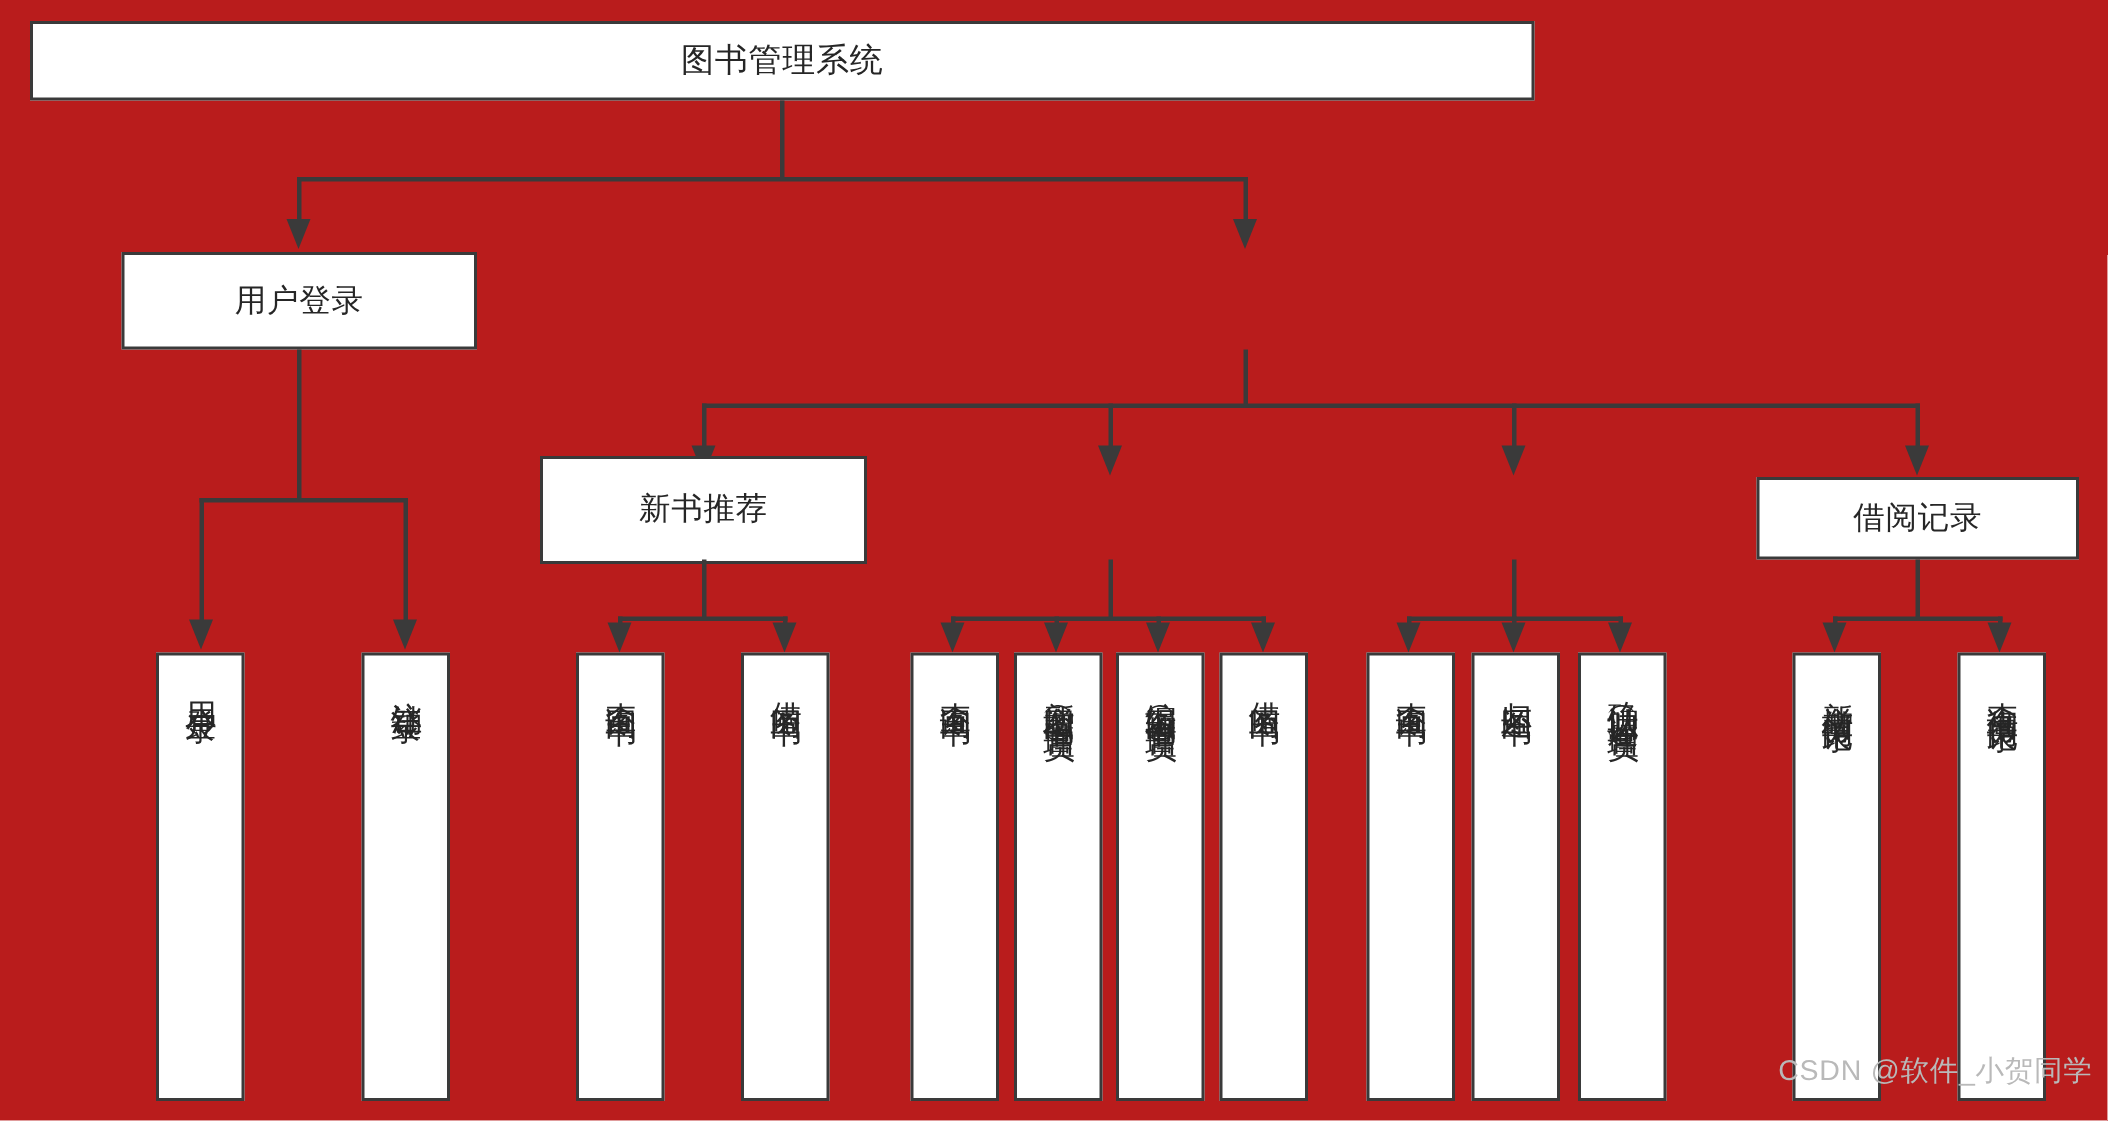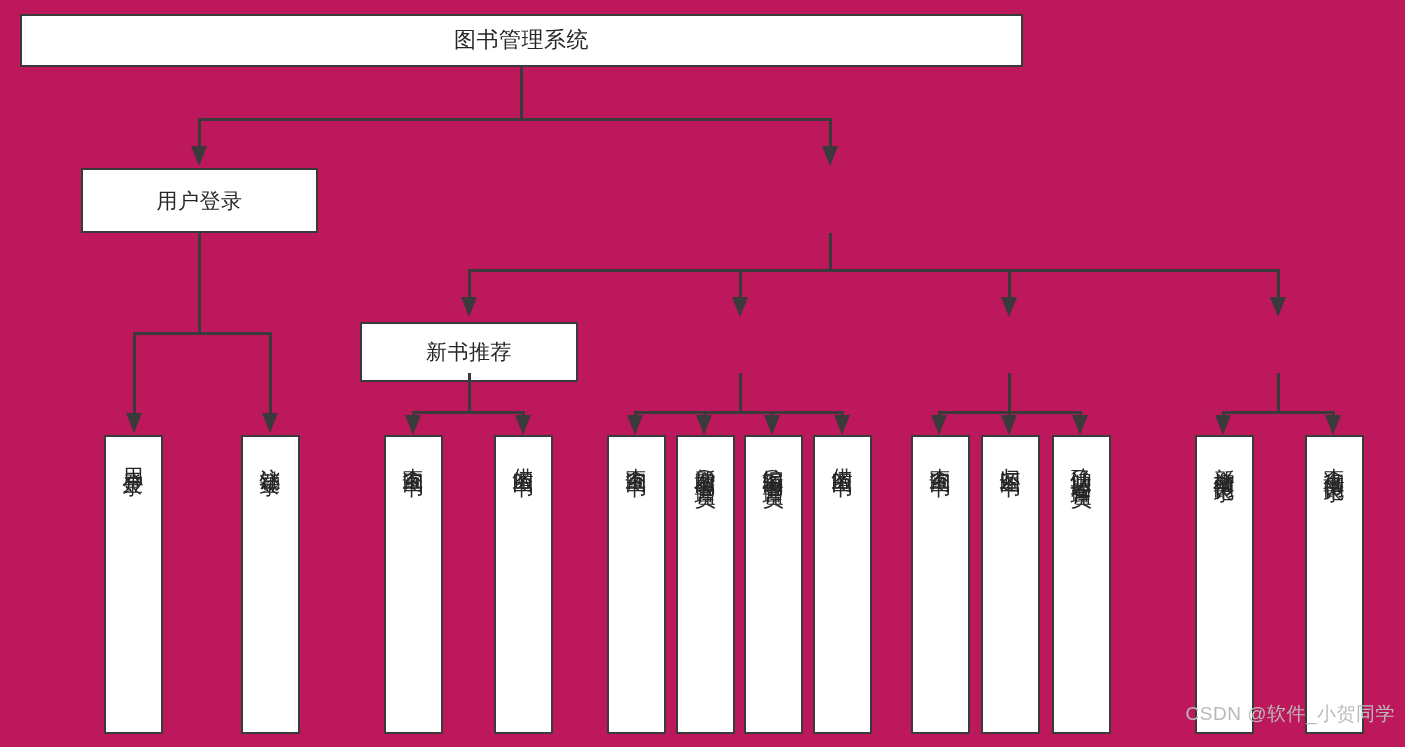--- a/index.html
+++ b/index.html
@@ -7,21 +7,21 @@
     padding: 0;
     background: #ffffff;
   }
   body {
     font-family: "Liberation Sans", "DejaVu Sans", sans-serif;
   }
   #canvas {
     position: relative;
     width: 1405px;
     height: 747px;
-    background: #be185d;
+    background: #b91c1c;
     overflow: hidden;
   }
   
   .node {
     position: absolute;
     box-sizing: border-box;
     background: #ffffff;
     border: 2px solid #3a3a3a;
     display: flex;
     align-items: center;
@@ -122,22 +122,25 @@
   <div class="hline" style="left:468px; top:269px; width:812px;"></div>
   <div class="vline" style="left:468px; top:269px; height:30px;"></div>
   <div class="arrow" style="left:461px; top:297px;"></div>
   <div class="vline" style="left:739px; top:269px; height:30px;"></div>
   <div class="arrow" style="left:732px; top:297px;"></div>
   <div class="vline" style="left:1008px; top:269px; height:30px;"></div>
   <div class="arrow" style="left:1001px; top:297px;"></div>
   <div class="vline" style="left:1277px; top:269px; height:30px;"></div>
   <div class="arrow" style="left:1270px; top:297px;"></div>
 
-  <div class="node h" style="left:360px; top:322px; width:218px; height:60px;">
+  <div class="node h" style="left:360px; top:304px; width:218px; height:72px;">
     <span class="label">新书推荐</span>
+  </div>
+  <div class="node h" style="left:1171px; top:318px; width:215px; height:55px;">
+    <span class="label">借阅记录</span>
   </div>
 
   <div class="vline" style="left:468px; top:373px; height:40px;"></div>
   <div class="hline" style="left:412px; top:411px; width:113px;"></div>
   <div class="vline" style="left:412px; top:411px; height:8px;"></div>
   <div class="arrow" style="left:405px; top:415px;"></div>
   <div class="vline" style="left:522px; top:411px; height:8px;"></div>
   <div class="arrow" style="left:515px; top:415px;"></div>
 
   <div class="vline" style="left:739px; top:373px; height:40px;"></div>

